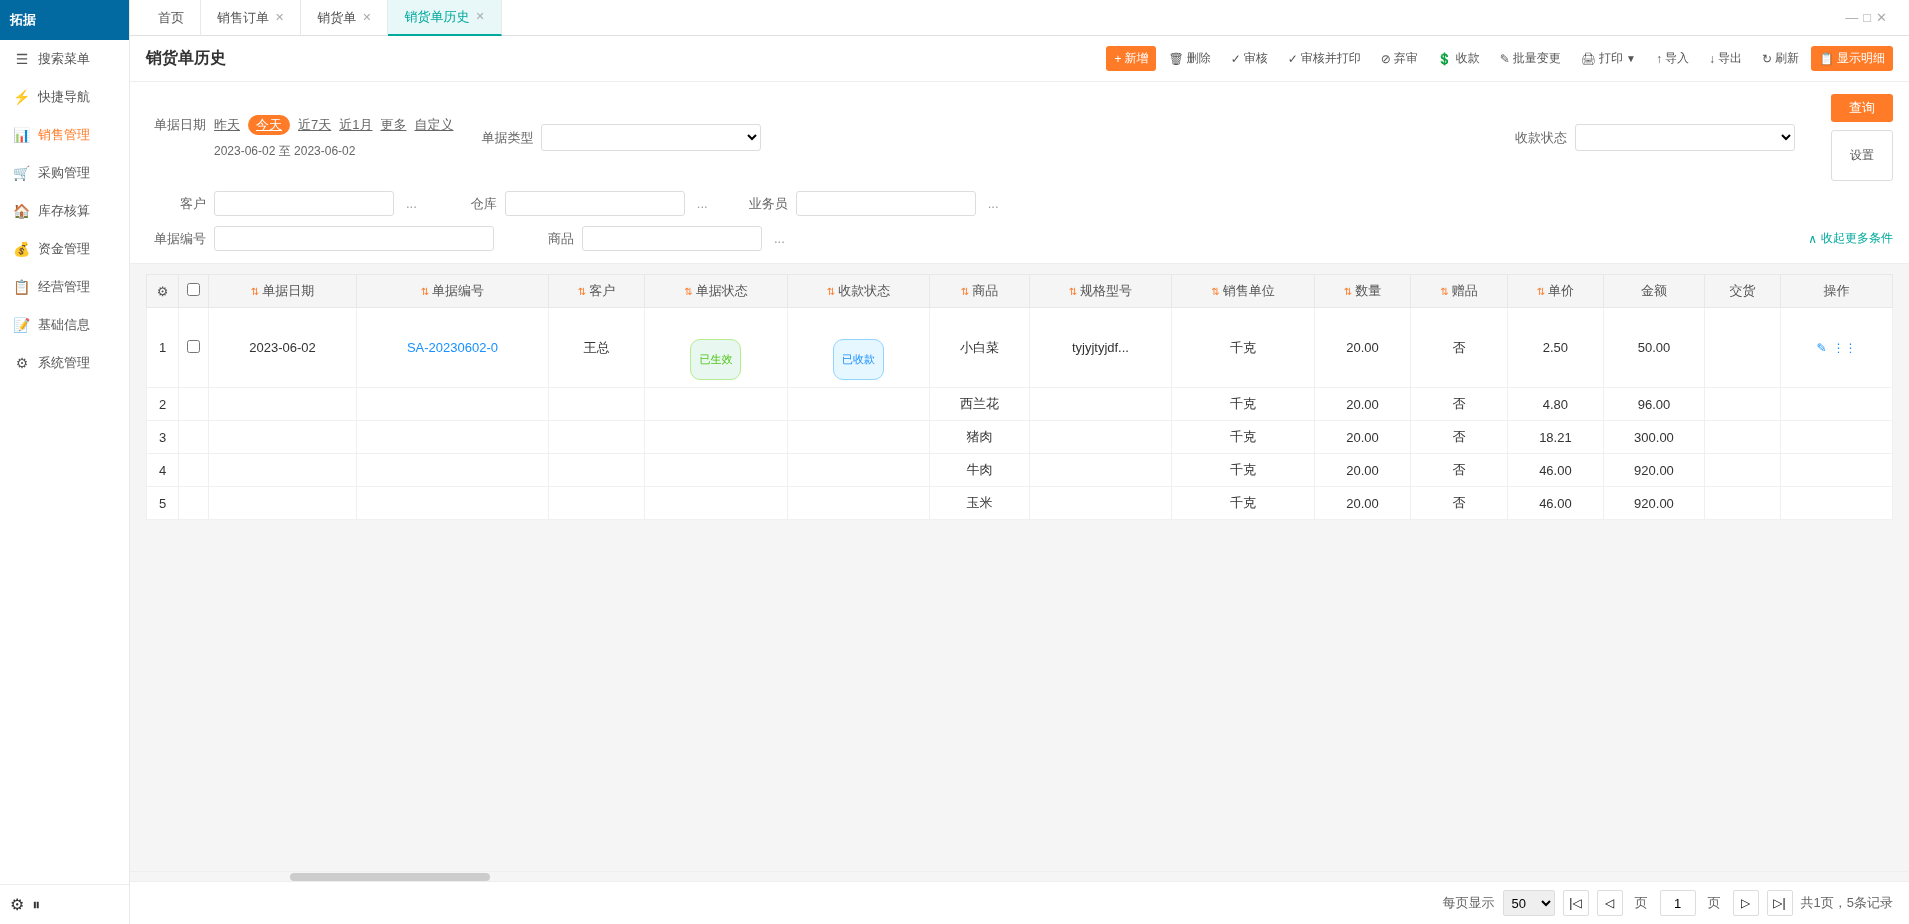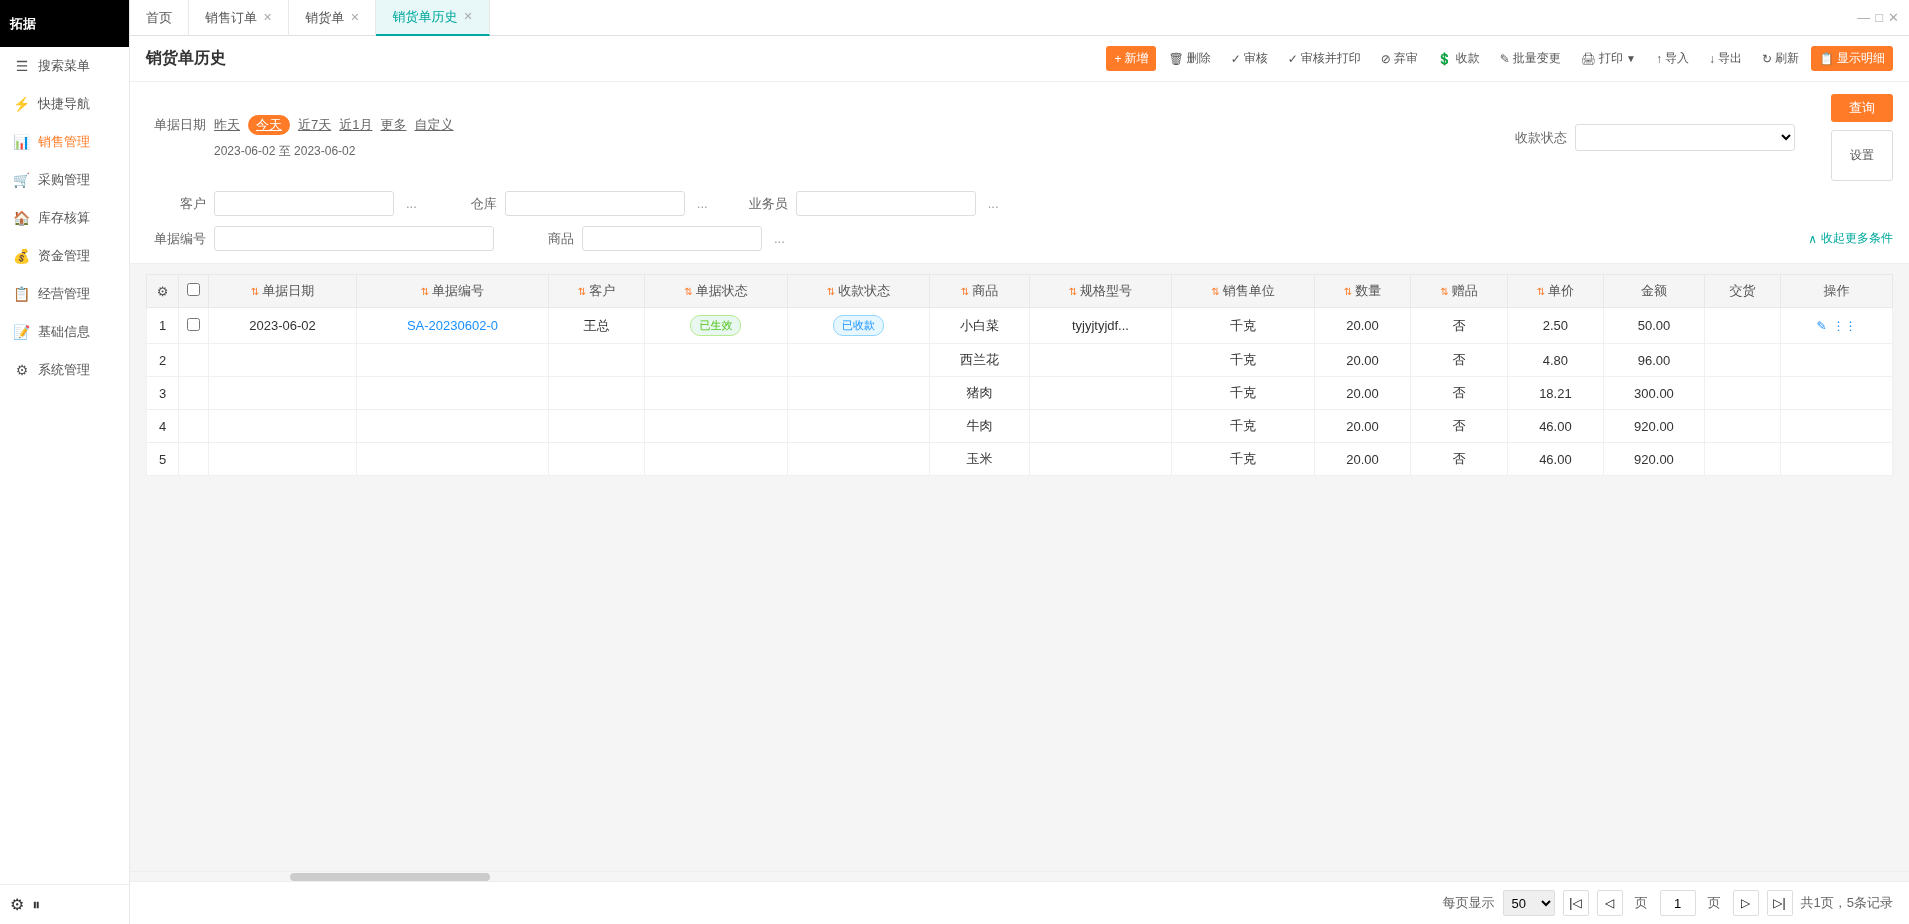--- a/index.html
+++ b/index.html
@@ -1,30 +1,30 @@
 <!DOCTYPE html>
 <html><head>
   <meta charset="utf-8">
   <style>
     * { box-sizing: border-box; margin: 0; padding: 0; }
     body { font-family: 'Microsoft YaHei', Arial, sans-serif; font-size: 13px; background: #f5f5f5; color: #333; display: flex; height: 924px; overflow: hidden; }
 
     
     .sidebar { width: 130px; background: #fff; border-right: 1px solid #e8e8e8; display: flex; flex-direction: column; height: 100%; }
-    .sidebar-logo { padding: 8px 10px; background: #000000; color: white; font-size: 13px; font-weight: bold; height: 47px; display: flex; align-items: center; }
+    .sidebar-logo { padding: 8px 10px; background: #0369a1; color: white; font-size: 13px; font-weight: bold; height: 40px; display: flex; align-items: center; }
     .sidebar-item { display: flex; align-items: center; padding: 10px 14px; cursor: pointer; color: #555; font-size: 13px; gap: 8px; }
     .sidebar-item.active { color: #ff7b27; }
     .sidebar-icon { width: 16px; height: 16px; display: inline-flex; align-items: center; justify-content: center; font-size: 14px; }
     .sidebar-bottom { margin-top: auto; padding: 10px; display: flex; gap: 8px; align-items: center; border-top: 1px solid #eee; }
 
     
     .main { flex: 1; display: flex; flex-direction: column; overflow: hidden; }
 
     
-    .tabs-bar { background: #fff; border-bottom: 1px solid #e0e0e0; display: flex; align-items: center; padding: 0; height: 36px; }
+    .tabs-bar { background: #fff; border-bottom: 1px solid #e0e0e0; display: flex; align-items: center; padding: 12px; height: 36px; }
     .tab { padding: 0 16px; height: 36px; display: flex; align-items: center; gap: 6px; font-size: 13px; cursor: pointer; border-right: 1px solid #e8e8e8; color: #555; white-space: nowrap; }
     .tab.active { background: #e8f8f8; color: #00a99d; border-bottom: 2px solid #00a99d; }
     .tab-close { font-size: 11px; color: #aaa; cursor: pointer; }
     .tabs-right { margin-left: auto; padding: 0 10px; display: flex; align-items: center; gap: 5px; color: #aaa; }
 
     
     .content { flex: 1; display: flex; flex-direction: column; overflow: hidden; padding: 0; }
     .toolbar-btn { display: flex; align-items: center; gap: 3px; font-size: 12px; padding: 4px 8px; border: none; background: none; cursor: pointer; color: #555; }
     .toolbar-btn.primary { background: #ff7b27; color: white; border-radius: 3px; }
 
@@ -43,21 +43,21 @@
     .query-btn { background: #ff7b27; color: white; border: none; border-radius: 3px; padding: 5px 18px; font-size: 13px; cursor: pointer; }
     .set-btn { background: white; color: #555; border: 1px solid #ddd; border-radius: 3px; padding: 16px 12px; font-size: 12px; cursor: pointer; margin-top: 4px; display: block; }
 
     
     .table-area { flex: 1; overflow: auto; padding: 10px 16px; }
     .data-table { width: 100%; border-collapse: collapse; background: white; font-size: 13px; }
     .data-table th { background: #f5f5f5; border: 1px solid #e8e8e8; padding: 7px 8px; text-align: center; font-weight: normal; color: #555; white-space: nowrap; position: relative; }
     .data-table td { border: 1px solid #f0f0f0; padding: 7px 8px; text-align: center; color: #333; }
     .th-sort { display: flex; align-items: center; justify-content: center; gap: 3px; }
     .sort-icon { font-size: 10px; color: #ff7b27; }
-    .badge { display: inline-block; padding: 2px 8px; border-radius: 10px; font-size: 11px; }
+    .badge { display: inline-block; padding: 12px 8px; border-radius: 10px; font-size: 11px; margin-top: 24px; }
     .badge-green { background: #e8f8f0; color: #52c41a; border: 1px solid #b7eb8f; }
     .badge-blue { background: #e6f7ff; color: #1890ff; border: 1px solid #91d5ff; }
     .action-btn { color: #1890ff; cursor: pointer; font-size: 12px; margin: 0 3px; }
 
     
     .table-footer { background: #fffaf0; border: 1px solid #f0e8d0; padding: 7px 10px; display: flex; align-items: center; }
     .footer-label { color: #666; font-size: 13px; min-width: 80px; }
 
     
     .pagination { background: #fff; border-top: 1px solid #eee; padding: 8px 16px; display: flex; align-items: center; justify-content: flex-end; gap: 8px; font-size: 13px; }
@@ -215,20 +215,24 @@
             <span class="date-shortcut">近1月</span>
             <span class="date-shortcut">更多</span>
             <span class="date-shortcut">自定义</span>
           </div>
           <div style="display:flex;align-items:center;gap:8px;margin-top:4px;">
             <span style="min-width:60px;"></span>
             <span class="date-range">2023-06-02 至 2023-06-02</span>
           </div>
         </div>
 
+        <div style="display:flex;align-items:center;gap:8px;">
+          <span class="filter-label">单据类型</span>
+          <select class="filter-select"></select>
+        </div>
 
         <div style="display:flex;align-items:center;gap:8px;margin-left:auto;">
           <span class="filter-label">收款状态</span>
           <select class="filter-select"></select>
         </div>
 
         <div style="display:flex;flex-direction:column;gap:4px;margin-left:16px;">
           <button class="query-btn">查询</button>
           <button class="set-btn">设置</button>
         </div>

